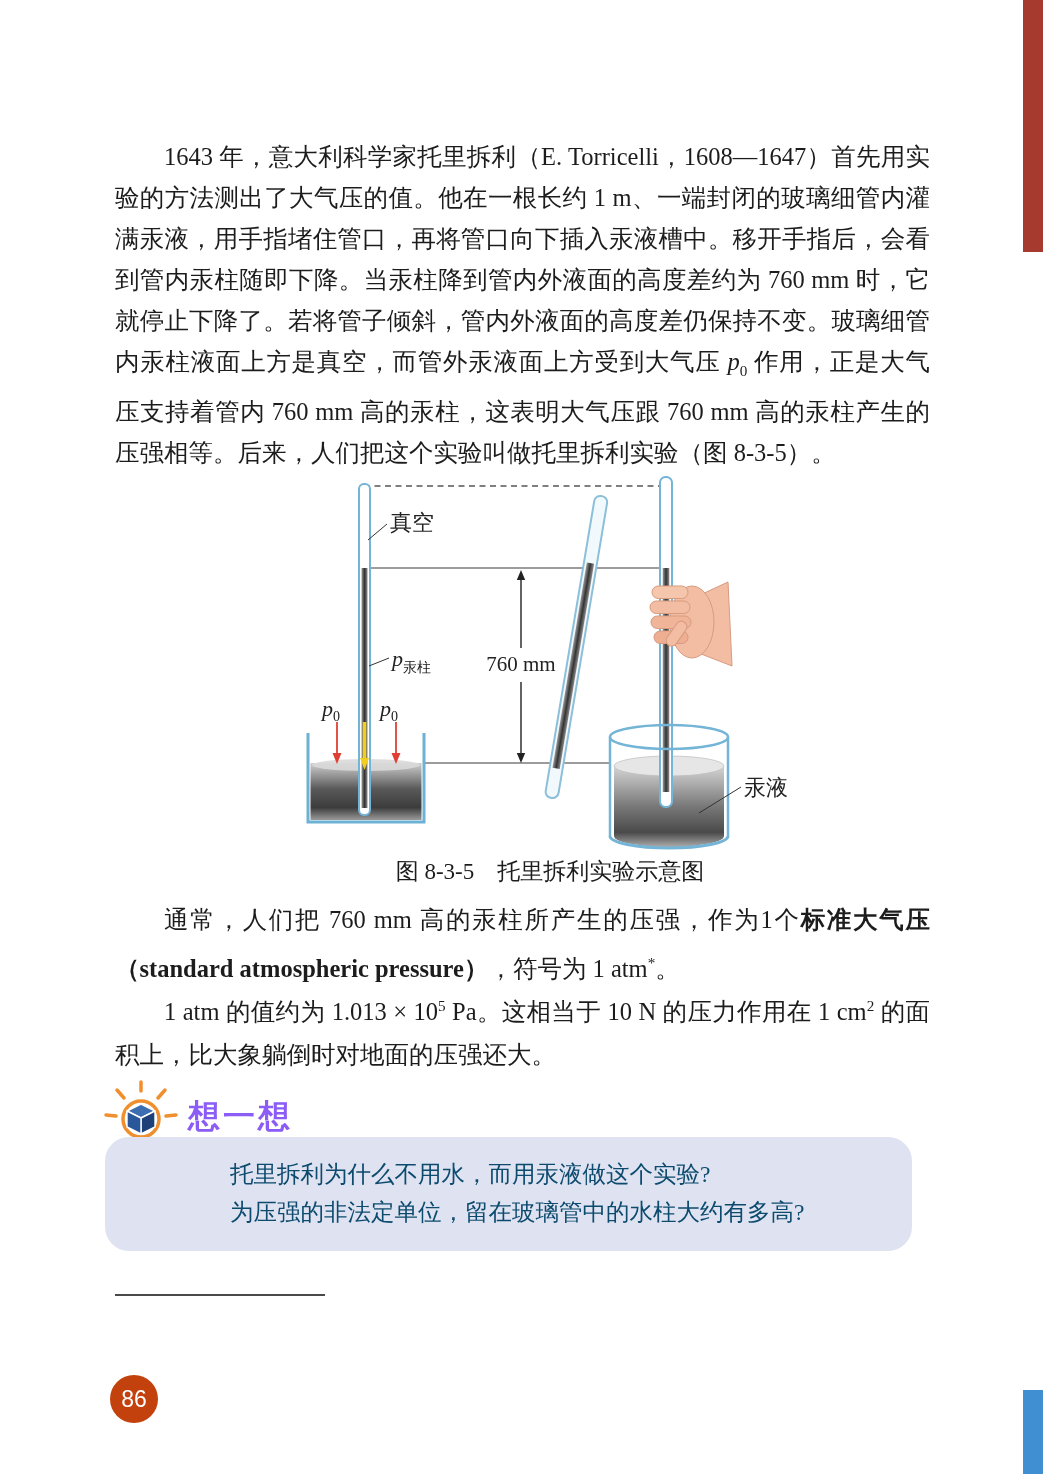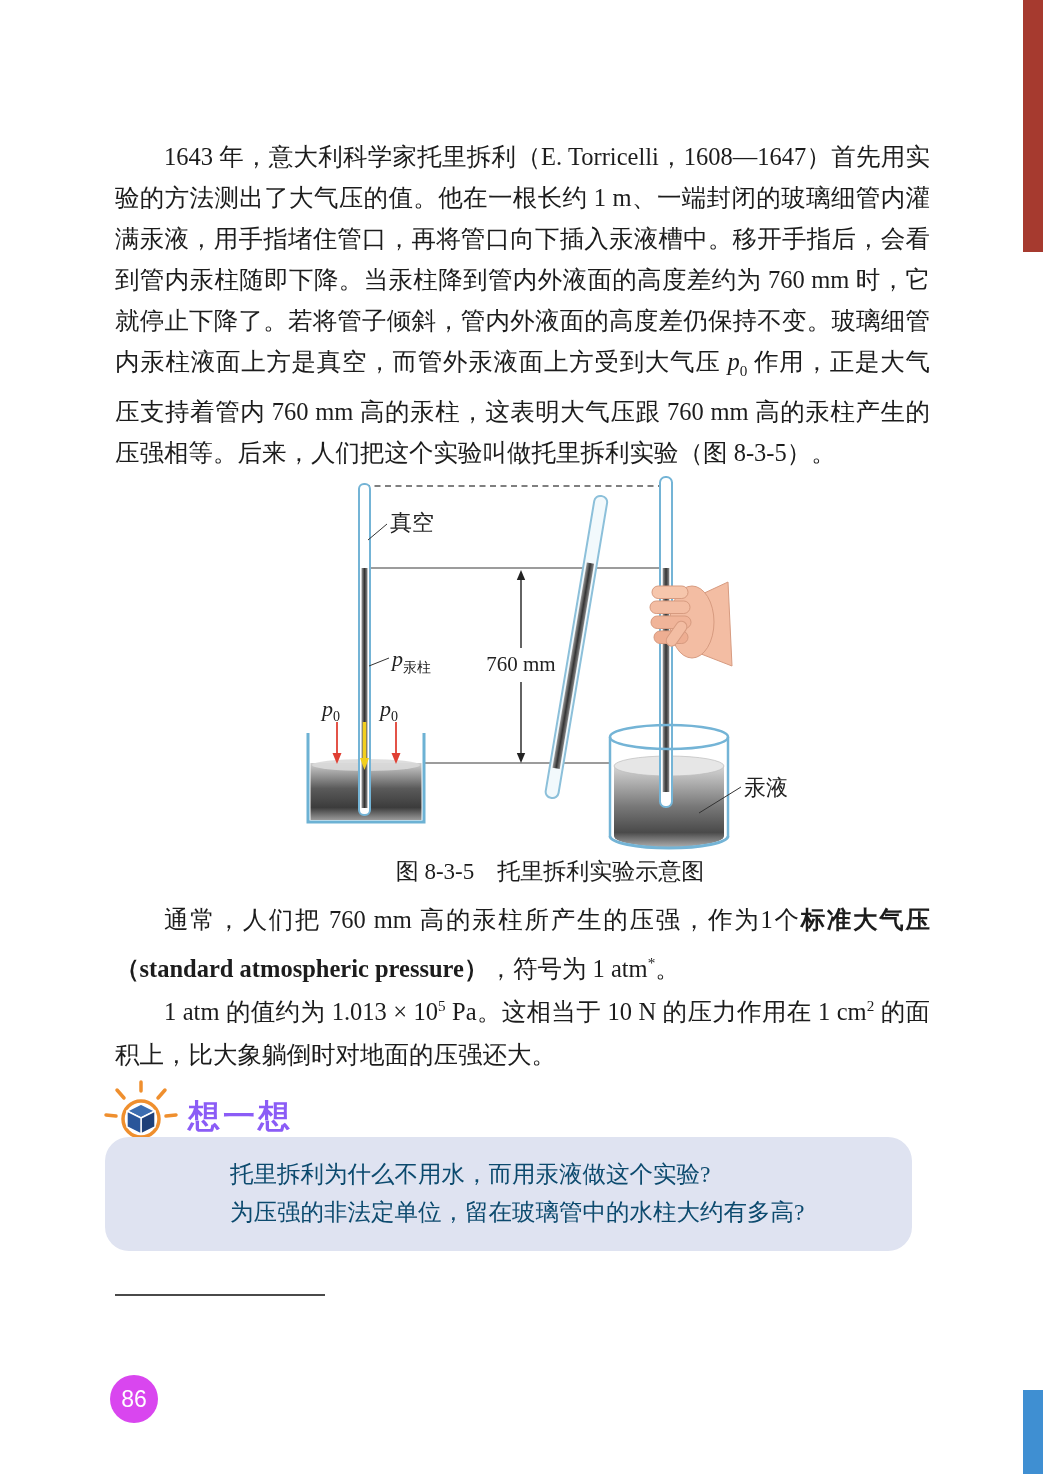--- a/index.html
+++ b/index.html
@@ -27,21 +27,21 @@
              background:#dfe3f1;border-radius:24px;}
   .think-questions{position:absolute;left:125px;top:18px;font-size:23.5px;line-height:38px;color:#0c4a6e;}
   .think-title{position:absolute;left:188px;top:1095px;font-size:32px;font-weight:bold;
                color:#8b5cf6;font-family:"DejaVu Sans","Liberation Sans",sans-serif;letter-spacing:3px;}
   .bulb{position:absolute;left:94px;top:1074px;}
   
   .foot-rule{position:absolute;left:115px;top:1294px;width:210px;border-top:2px solid #4a4a4a;}
   .footnote{position:absolute;left:150px;top:1302px;width:500px;font-size:21px;line-height:28px;color:#2a2a2a;}
   
   .badge{position:absolute;left:110px;top:1375px;width:48px;height:48px;border-radius:50%;
-         background:#d946ef;color:#ffffff;font-size:23px;display:flex;align-items:center;
+         background:#c2410c;color:#ffffff;font-size:23px;display:flex;align-items:center;
          justify-content:center;font-family:"Liberation Sans","DejaVu Sans",sans-serif;}
 </style>
 </head>
 <body>
 
 <div class="page">
 
   <div class="tab-red"></div>
   <div class="tab-blue"></div>
 

